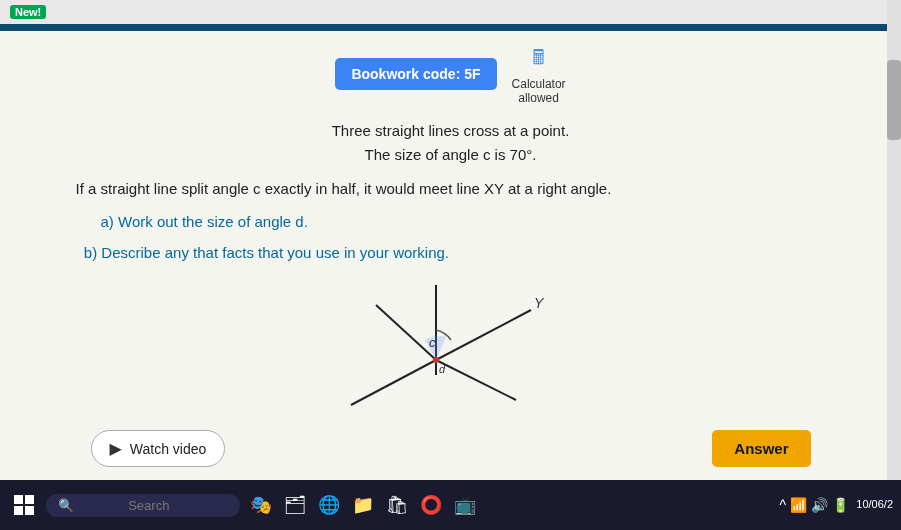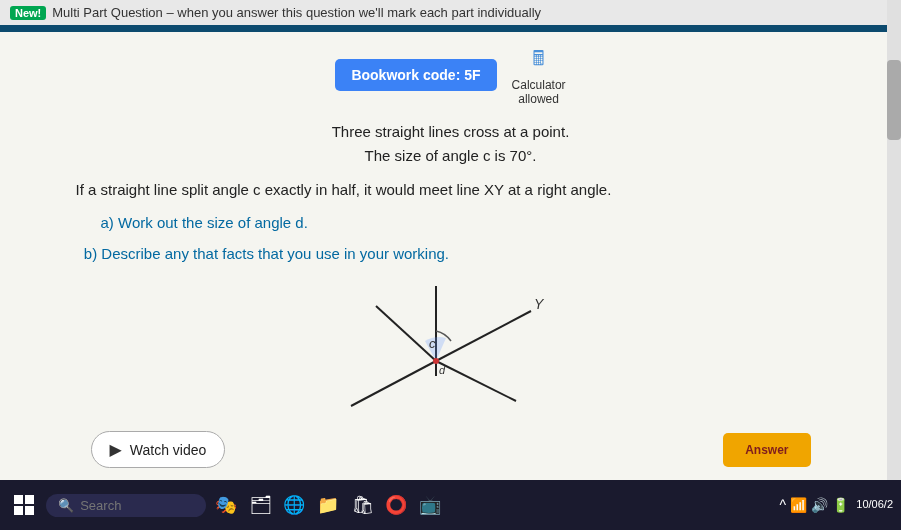--- a/index.html
+++ b/index.html
@@ -135,25 +135,25 @@
       color: #222;
     }
 
     .video-icon {
       color: #333;
       font-size: 16px;
     }
 
     .answer-btn {
       background: #f0a500;
-      color: #7f1d1d;
+      color: #0f172a;
       border: none;
       border-radius: 5px;
       padding: 10px 22px;
-      font-size: 12px;
+      font-size: 15px;
       font-weight: bold;
       cursor: pointer;
       margin-left: 16px;
     }
 
     
     .scrollbar {
       position: absolute;
       right: 0;
       top: 0;
@@ -217,20 +217,21 @@
       flex: 0 0 160px;
     }
 
     .taskbar-search input {
       background: none;
       border: none;
       outline: none;
       color: white;
       font-size: 13px;
       width: 100px;
+      margin-left: 48px;
     }
 
     .taskbar-icons {
       display: flex;
       align-items: center;
       gap: 4px;
       flex: 1;
     }
 
     .tb-icon {
@@ -267,21 +268,20 @@
       color: white;
     }
   </style>
 </head>
 <body>
 
 <div class="main-content">
 
   <div class="top-banner">
     <span class="new-badge">New!</span>
-    <span>Multi Part Question – when you answer this question we'll mark each part individually</span>
   </div>
 
   <div class="content-area">
 
     <div class="header-row">
       <button class="bookwork-btn">Bookwork code: 5F</button>
       <div class="calculator-info">
         <span class="calc-icon">🖩</span>
         <span>Calculator</span>
         <span>allowed</span>

